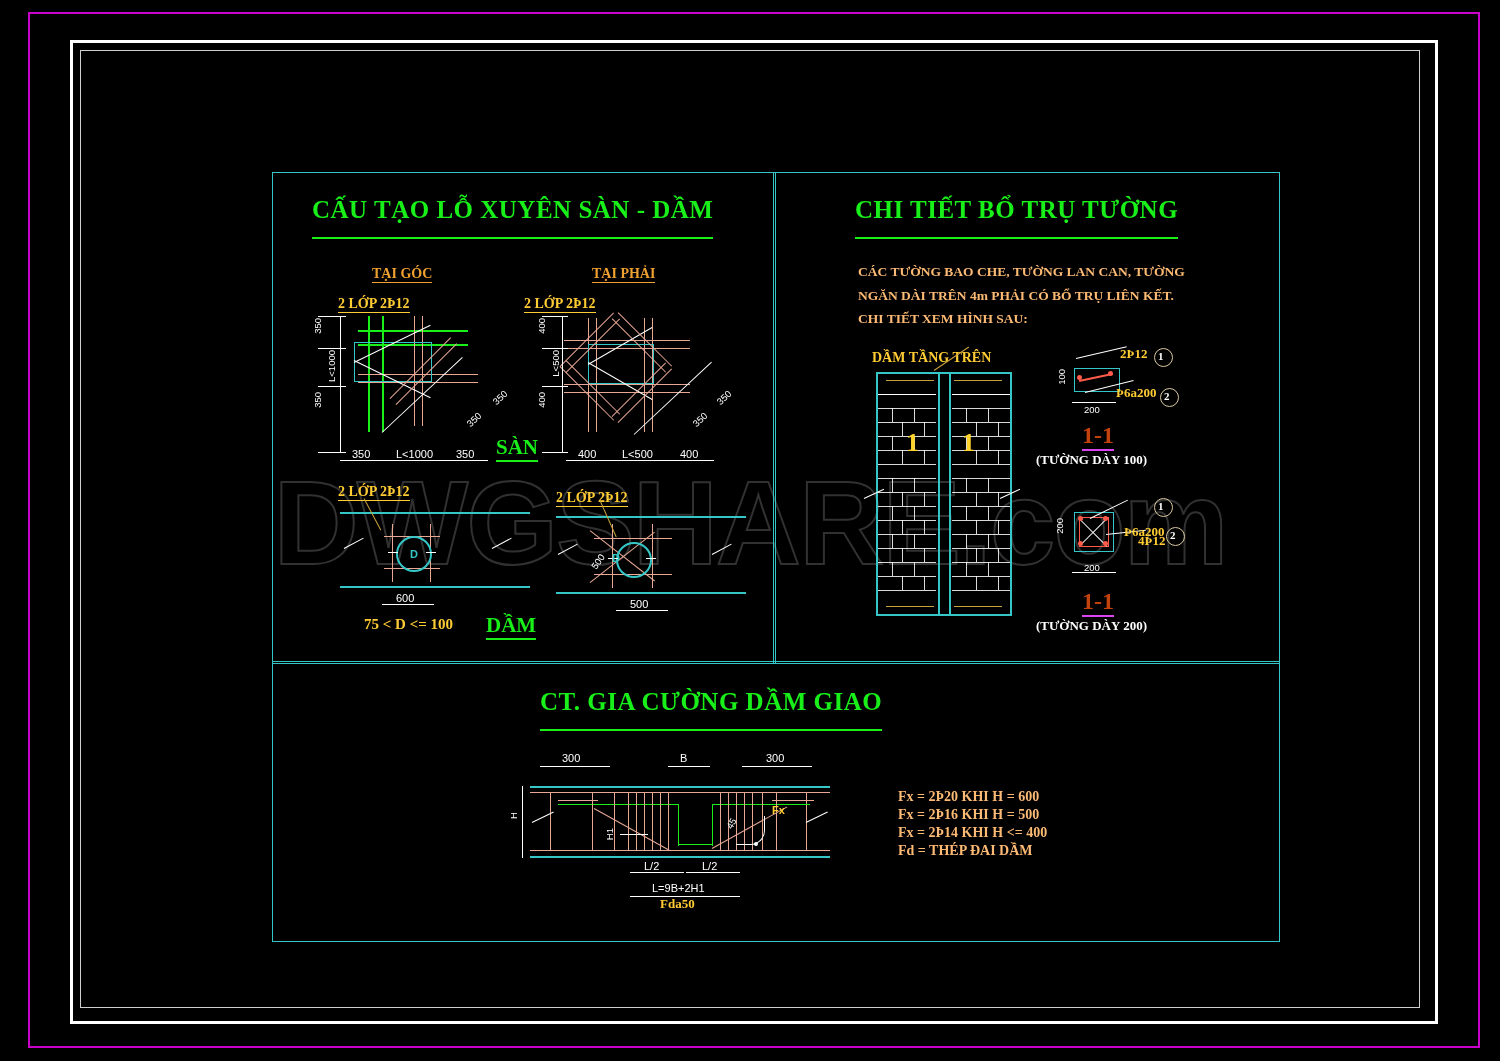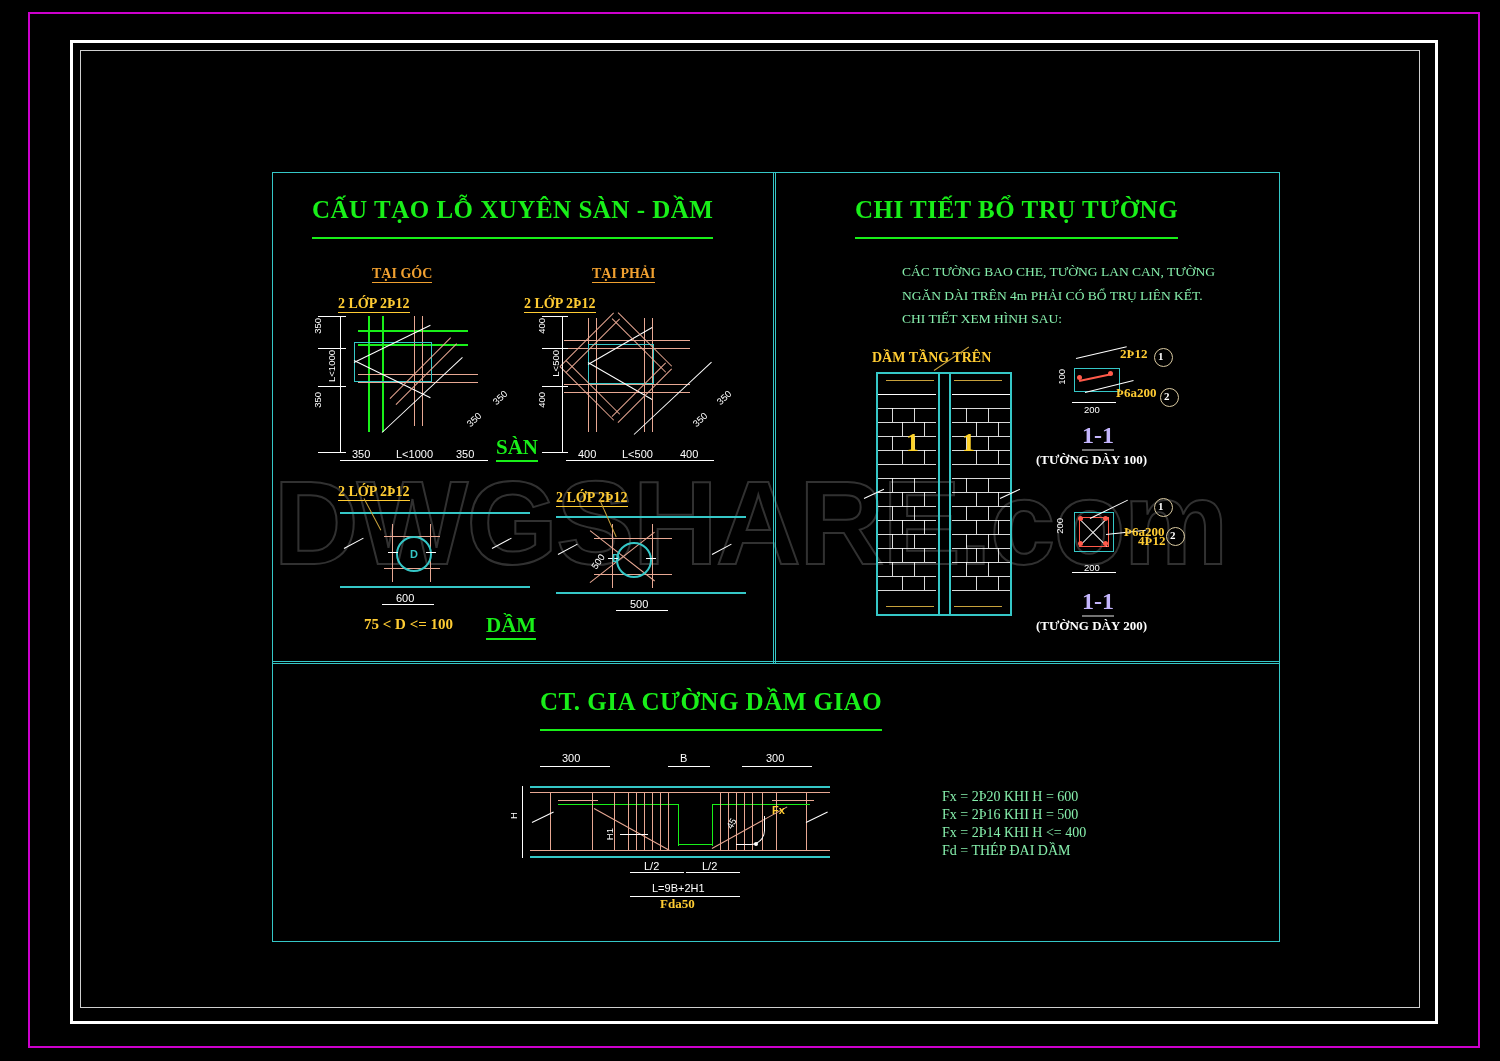--- a/index.html
+++ b/index.html
@@ -16,27 +16,27 @@
   #panel-wall{left:773px;top:172px;width:505px;height:490px;}
   #panel-beam{left:272px;top:661px;width:1006px;height:279px;}
   
   .title{color:#19ef19;font-weight:bold;font-size:25px;letter-spacing:.5px;
          border-bottom:2px solid #19ef19;padding-bottom:13px;white-space:nowrap;}
   .subtitle{color:#f0a030;font-weight:bold;font-size:14px;
             border-bottom:1.5px solid #f0a030;white-space:nowrap;}
   .amber{color:#ffcc33;font-weight:bold;font-size:14px;white-space:nowrap;}
   .amber-ul{color:#ffcc33;font-weight:bold;font-size:14px;white-space:nowrap;
             border-bottom:1.5px solid #ffcc33;}
-  .note{color:#86efac;font-weight:normal;font-size:13.5px;white-space:nowrap;margin-left:44px;}
+  .note{color:#fdba74;font-weight:bold;font-size:13.5px;white-space:nowrap;}
   .dimtxt{color:#ffffff;font-size:11px;white-space:nowrap;font-family:"Liberation Sans",sans-serif;}
   .dimtxt-sm{color:#ffffff;font-size:9.5px;white-space:nowrap;font-family:"Liberation Sans",sans-serif;}
   .green-lbl{color:#19ef19;font-weight:bold;font-size:21px;white-space:nowrap;
              border-bottom:2px solid #19ef19;text-align:right;}
-  .secnum{color:#c4b5fd;font-weight:bold;font-size:24px;white-space:nowrap;
-          border-bottom:2px solid #737373;}
+  .secnum{color:#c2410c;font-weight:bold;font-size:24px;white-space:nowrap;
+          border-bottom:2px solid #d946ef;}
   .seccap{color:#ffffff;font-weight:bold;font-size:13px;white-space:nowrap;}
   .bignum{color:#ffd42a;font-weight:bold;font-size:26px;}
   .vert{writing-mode:vertical-rl;transform:rotate(180deg);}
   
   .ln{position:absolute;background:#fff;}
   .cy{background:#35c7c7;} .gr{background:#19ef19;} .sa{background:#e8a893;}
   .wh{background:#ffffff;} .ye{background:#c8a23c;} .rd{background:#ff5a4a;}
   .circ{position:absolute;border-radius:50%;}
   
   #watermark{left:0;top:455px;width:1500px;text-align:center;

